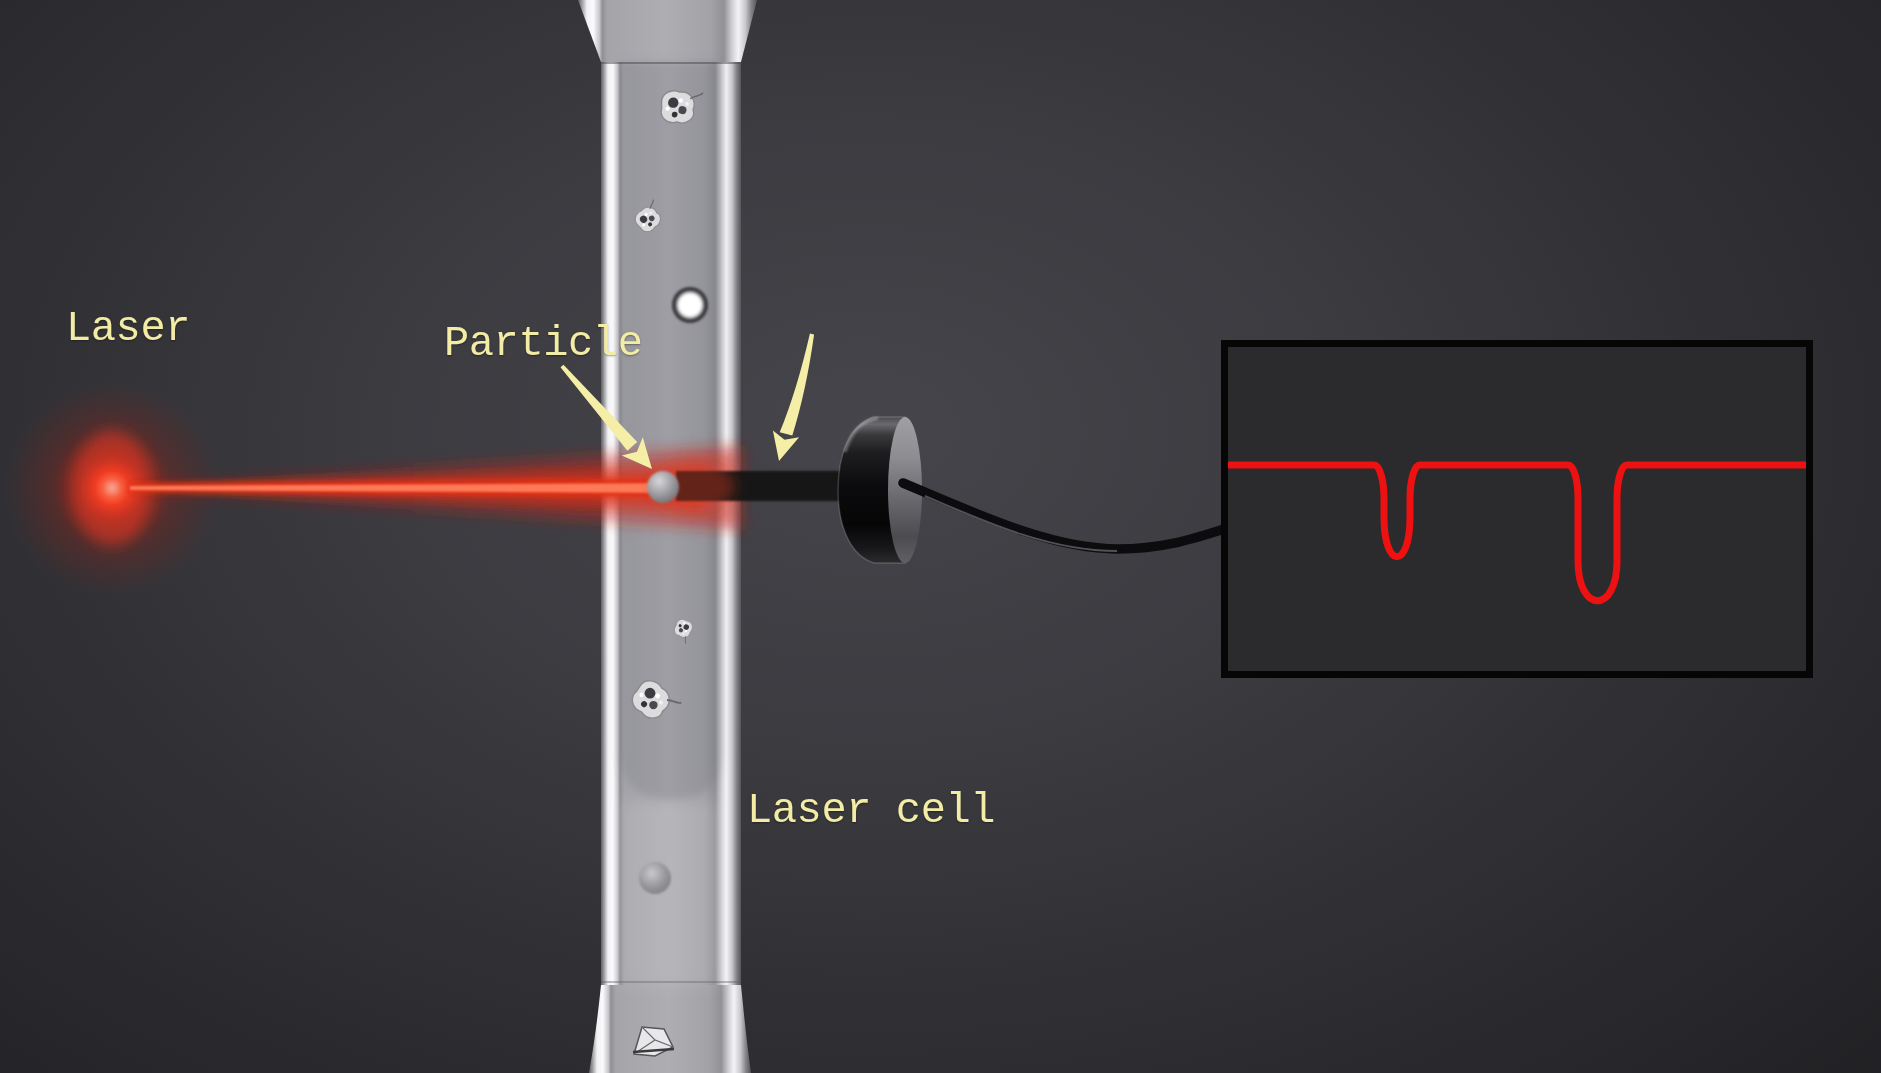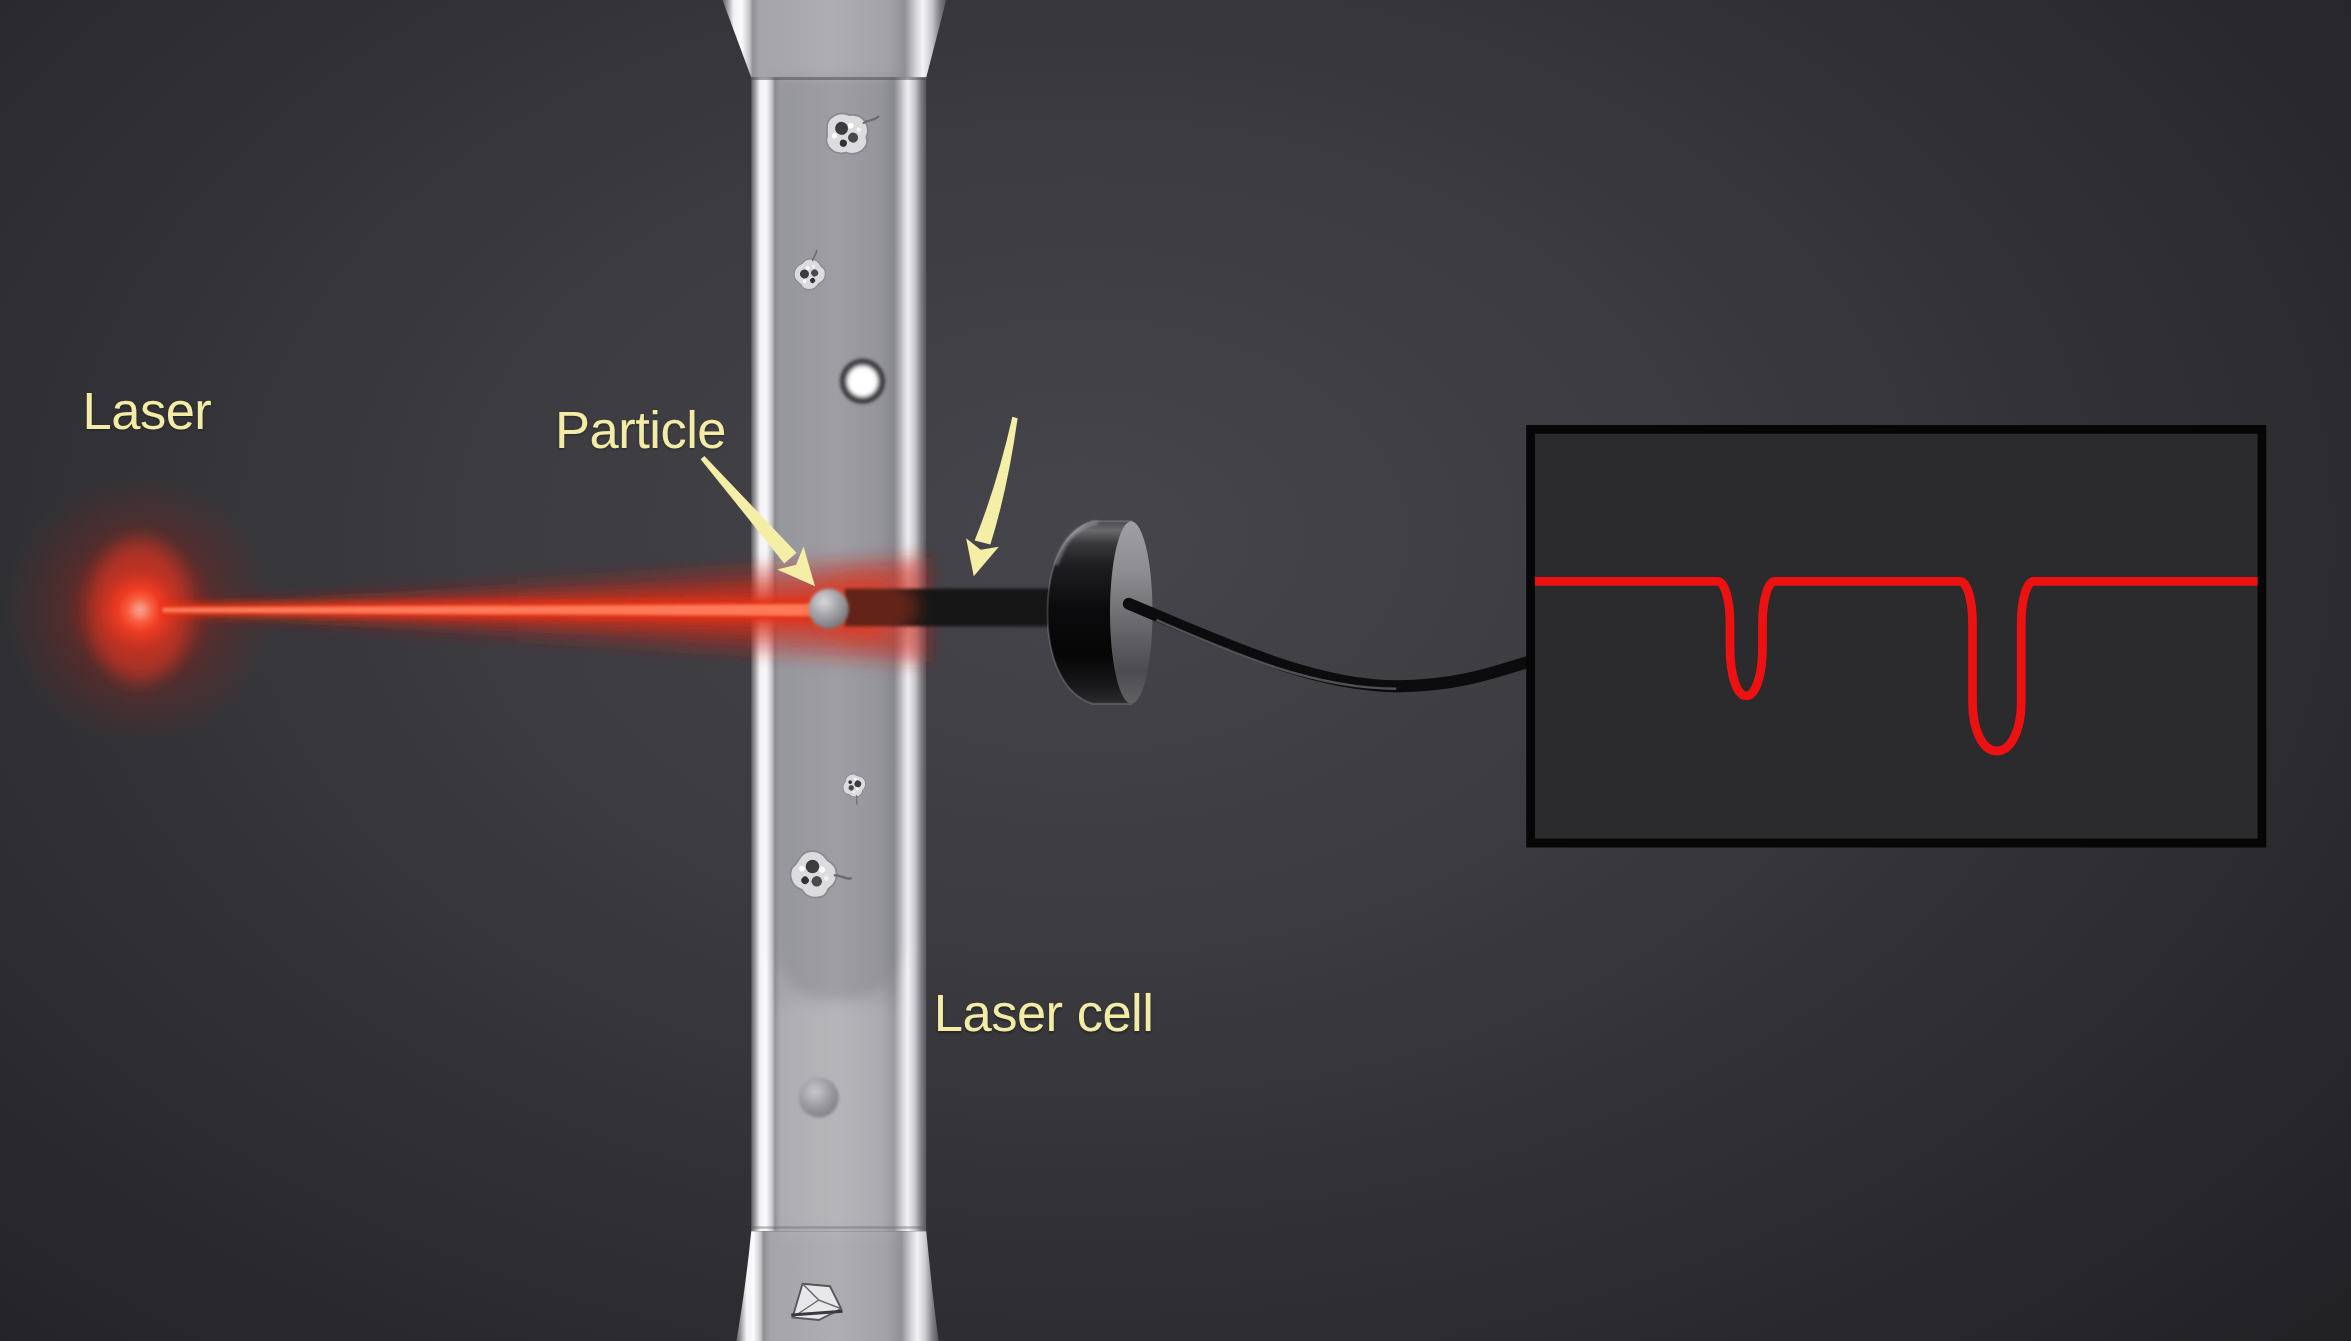--- a/index.html
+++ b/index.html
@@ -1,18 +1,18 @@
 <!DOCTYPE html>
 <html style="--label-color: #f2eca6; --arrow-color: #f4eea6; --trace-red: #ee1111; --scope-screen: #2b2b2d; --scope-border: #060607;"><head>
 <meta charset="utf-8">
 <style>
   html,body{margin:0;padding:0;background:#1a1a1d;}
   .stage{
     position:relative;width:1881px;height:1073px;overflow:hidden;
-    font-family:Liberation Sans, sans-serif;
+    font-family:Liberation Mono, monospace;
     background:
       radial-gradient(1500px 1000px at 46% 40%, #45454b 0%, #3b3b40 32%, #303034 58%, #27272b 80%, #1f1f22 100%);
   }
   .scene{position:absolute;left:0;top:0;width:100%;height:100%;}
   .label{
     position:absolute;line-height:1;white-space:nowrap;
     color:var(--label-color,#f2eca6);
     font-size:42px;letter-spacing:-0.4px;
     text-shadow:0 1px 2px rgba(0,0,0,0.35);
   }

